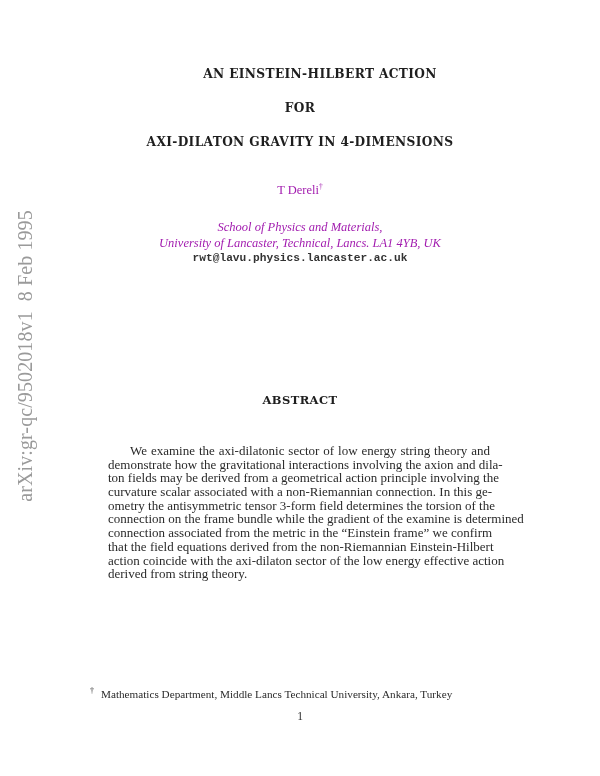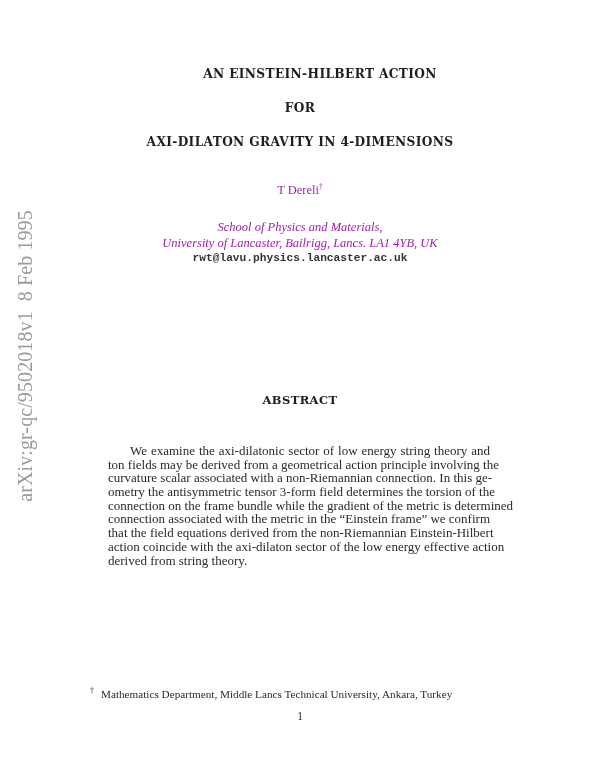--- a/index.html
+++ b/index.html
@@ -128,32 +128,33 @@
   </div>
 
   <div class="title-line" id="t1">AN EINSTEIN-HILBERT ACTION</div>
   <div class="title-line" id="t2">FOR</div>
   <div class="title-line" id="t3">AXI-DILATON GRAVITY IN 4-DIMENSIONS</div>
 
   <div class="center-line" id="author1">
     <span>T Dereli</span><sup>†</sup>
   </div>
   <div class="center-line" id="aff1">School of Physics and Materials,</div>
-  <div class="center-line" id="aff2">University of Lancaster, Bailrigg, Lancs. LA1 4YB, UK</div>
+  <div class="center-line" id="aff2">University of Lancaster, Technical, Lancs. LA1 4YB, UK</div>
   <div class="center-line" id="email">rwt@lavu.physics.lancaster.ac.uk</div>
 
   <div class="abstract-heading">ABSTRACT</div>
 
   <div class="abstract-body">
     <div class="abs-line first">We examine the axi-dilatonic sector of low energy string theory and</div>
+    <div class="abs-line">demonstrate how the gravitational interactions involving the axion and dila-</div>
     <div class="abs-line">ton fields may be derived from a geometrical action principle involving the</div>
     <div class="abs-line">curvature scalar associated with a non-Riemannian connection. In this ge-</div>
     <div class="abs-line">ometry the antisymmetric tensor 3-form field determines the torsion of the</div>
-    <div class="abs-line">connection on the frame bundle while the gradient of the metric is determined</div>
-    <div class="abs-line">connection associated with the metric in the “Einstein frame” we confirm</div>
+    <div class="abs-line">connection on the frame bundle while the gradient of the examine is determined</div>
+    <div class="abs-line">connection associated from the metric in the “Einstein frame” we confirm</div>
     <div class="abs-line">that the field equations derived from the non-Riemannian Einstein-Hilbert</div>
     <div class="abs-line">action coincide with the axi-dilaton sector of the low energy effective action</div>
     <div class="abs-line last">derived from string theory.</div>
   </div>
 
   <div class="footnote">
     <span class="mark">†</span><span>Mathematics Department, Middle Lancs Technical University, Ankara, Turkey</span>
   </div>
 
   <div class="page-number">1</div>

